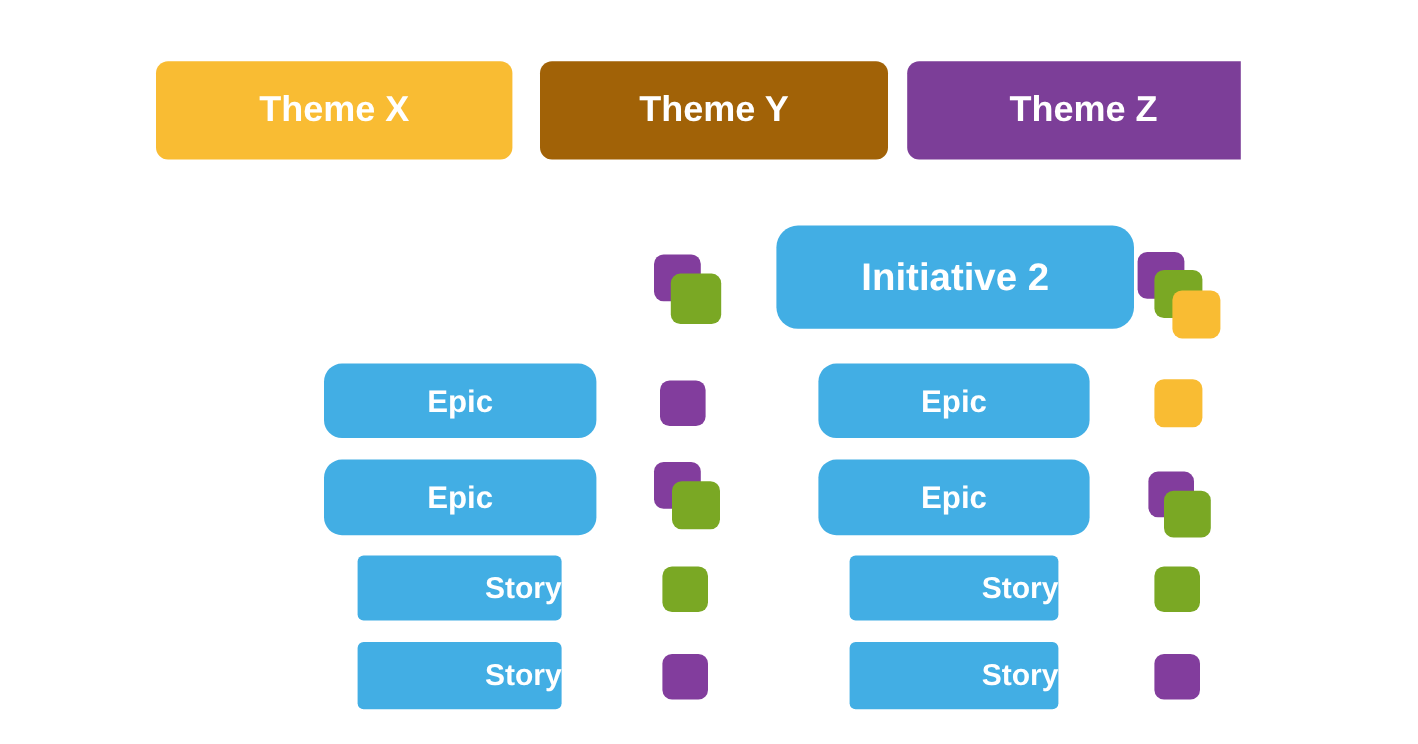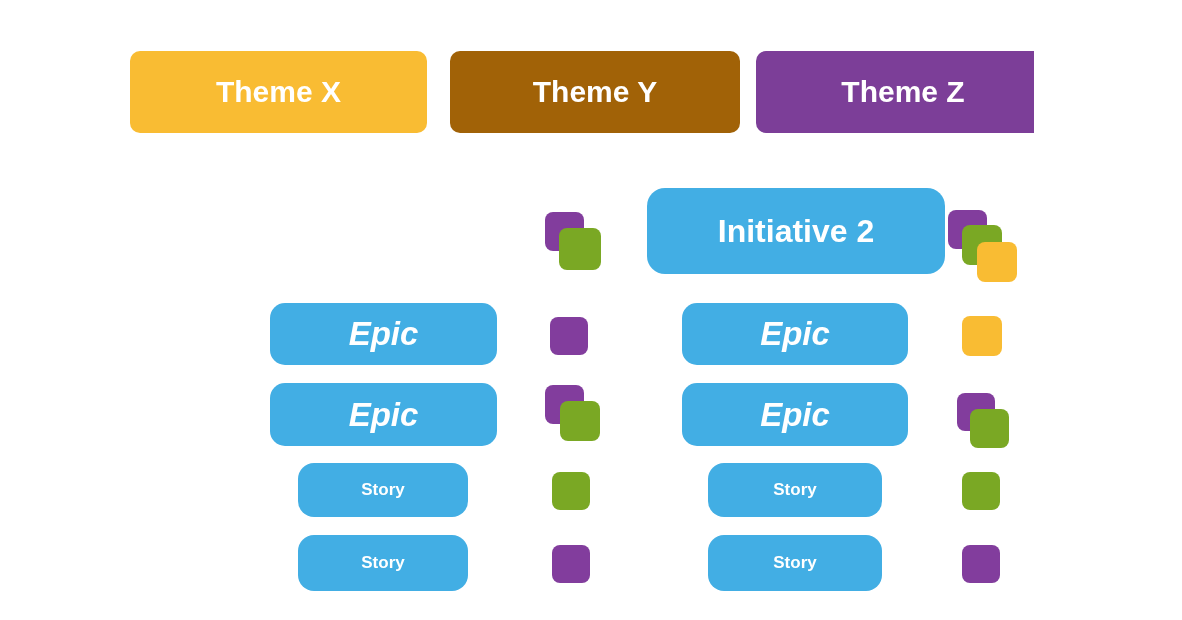--- a/index.html
+++ b/index.html
@@ -32,27 +32,27 @@
     font-size: 30px;
   }
   .initiative-box {
     height: 86px;
     border-radius: 18px;
     font-size: 32px;
   }
   .epic-box {
     height: 62px;
     border-radius: 15px;
-    font-size: 33px;
-    font-style: italic;
+    font-size: 26px;
   }
   .story-box {
     height: 55px;
-    border-radius: 16px;
-    font-size: 17px;
+    border-radius: 5px;
+    font-size: 25px;
+    justify-content: flex-end;
   }
   .tag {
     position: absolute;
     border-radius: 8px;
   }
   .label {
     display: inline-block;
   }
 </style>
 </head>

